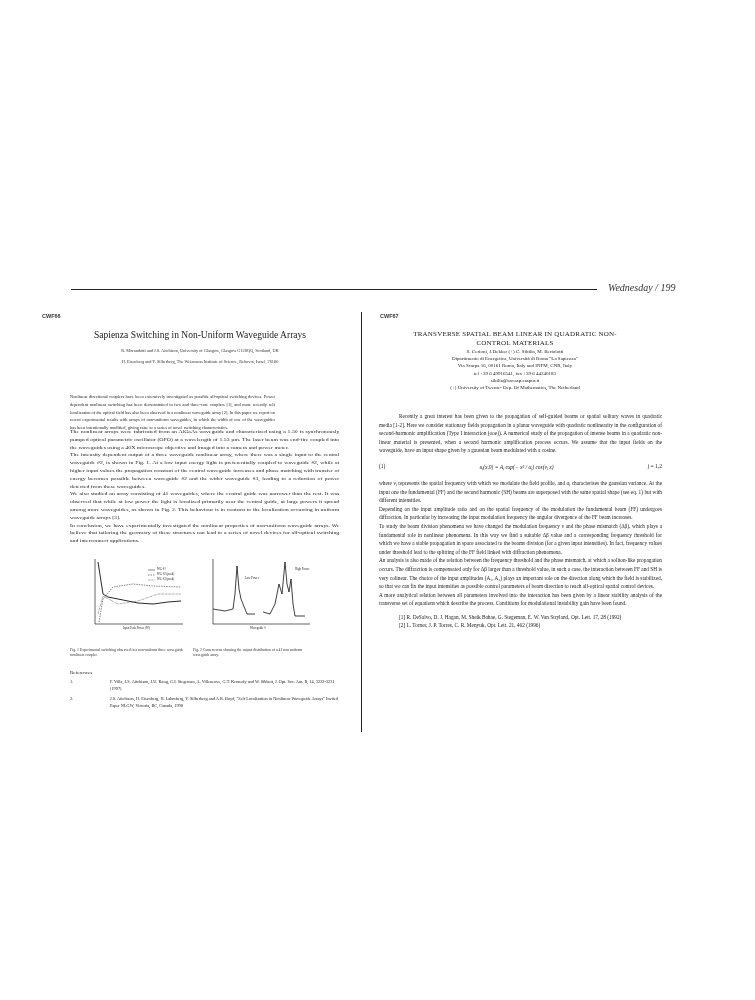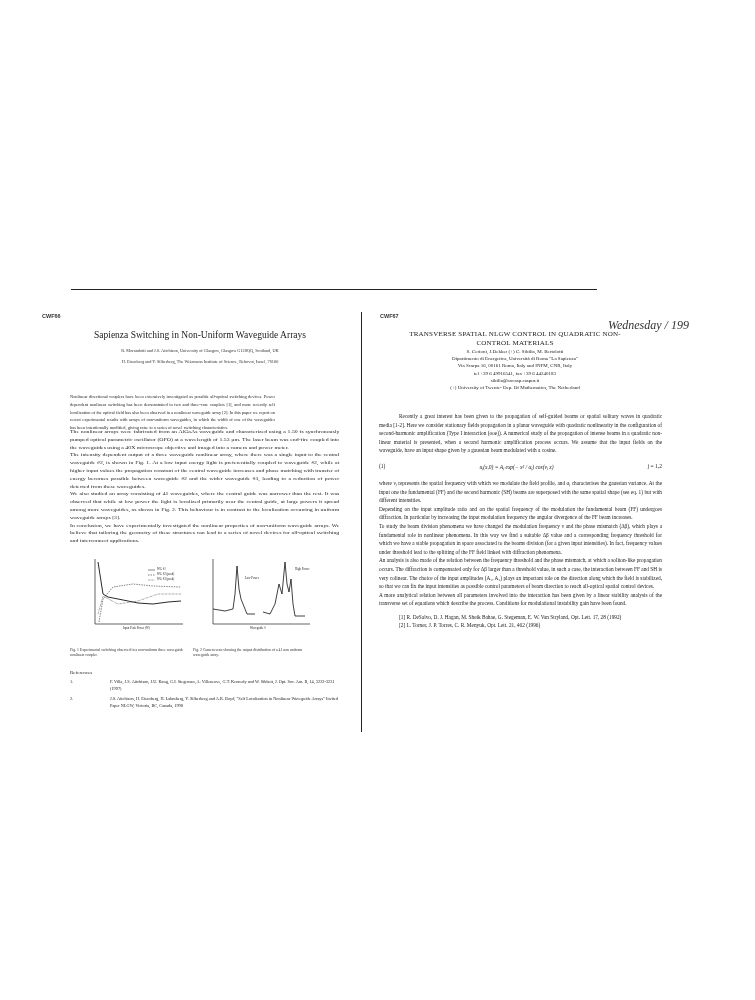--- a/index.html
+++ b/index.html
@@ -1,19 +1,19 @@
 <!DOCTYPE html>
 <html><head>
 <meta charset="utf-8">
 <style>
   html, body { margin:0; padding:0; background:#ffffff; }
   body { width:755px; height:1000px; position:relative; overflow:hidden;
          font-family:"Liberation Serif", serif; color:#1a1a1a; }
   .rule { position:absolute; left:71px; top:289px; width:526px; height:1px; background:#222; }
-  .running-head { position:absolute; left:608px; top:282px; font-size:12px; font-style:italic; color:#333;margin-top:36px; }
+  .running-head { position:absolute; left:608px; top:282px; font-size:10px; font-style:italic; color:#333; }
   .divider { position:absolute; left:361px; top:312px; width:1px; height:420px; background:#222; }
   .code { position:absolute; font-family:"Liberation Sans", sans-serif; font-weight:bold; font-size:5.5px; color:#333; }
   .col { position:absolute; }
   .title-l { font-size:9.5px; text-align:center; }
   .auth { font-size:4.3px; text-align:center; color:#333; margin-top:6px; }
   .body-p { font-size:4.4px; line-height:7.8px; text-align:justify; margin:0; color:#222; }
   .title-r { font-size:7px; text-align:center; line-height:9px; letter-spacing:0.2px; }
   .aff { font-size:5px; text-align:center; line-height:7.2px; color:#222; }
   .body-r { font-size:5.3px; line-height:8.6px; text-align:justify; margin:0; color:#222; }
   .eq { display:flex; justify-content:space-between; font-size:5.5px; margin:8px 0 8px 0; }
@@ -95,21 +95,21 @@
     <span>F. Villa, J.S. Aitchison, J.U. Kang, G.I. Stegeman, A. Villeneuve, G.T. Kennedy and W. Sibbett, J. Opt. Soc. Am. B, 14, 3222-3231 (1997)</span>
   </div>
   <div class="ref-item">
     <span class="ref-num">2.</span>
     <span>J.S. Aitchison, H. Eisenberg, H. Lahmberg, Y. Silberberg and A.R. Boyd, "Self Localization in Nonlinear Waveguide Arrays" Invited Paper NLGW, Victoria, BC, Canada, 1998</span>
   </div>
 </div>
 
 <div class="code" style="left:380px;top:313px;">CWF67</div>
 <div class="col" style="left:385px;top:330px;width:260px;">
-  <div class="title-r">TRANSVERSE SPATIAL NLGW CONTROL IN QUADRATIC NON-</div>
+  <div class="title-r">TRANSVERSE SPATIAL BEAM LINEAR IN QUADRATIC NON-</div>
   <div class="title-r">CONTROL MATERIALS</div>
   <div class="aff">S. Cerioni, J.Dekker (+) C. Sibilia, M. Bertolotti</div>
   <div class="aff">Dipartimento di Energetica, Università di Roma "La Sapienza"</div>
   <div class="aff">Via Scarpa 16, 00161 Roma, Italy and INFM, CNR, Italy</div>
   <div class="aff">tel +39 6 49916541, fax +39 6 44240183</div>
   <div class="aff">sibilia@axcasp.caspur.it</div>
   <div class="aff">(+) University of Twente- Dep. Of Mathematics, The Netherland</div>
 </div>
 
 <div class="col" style="left:379px;top:412px;width:283px;">

